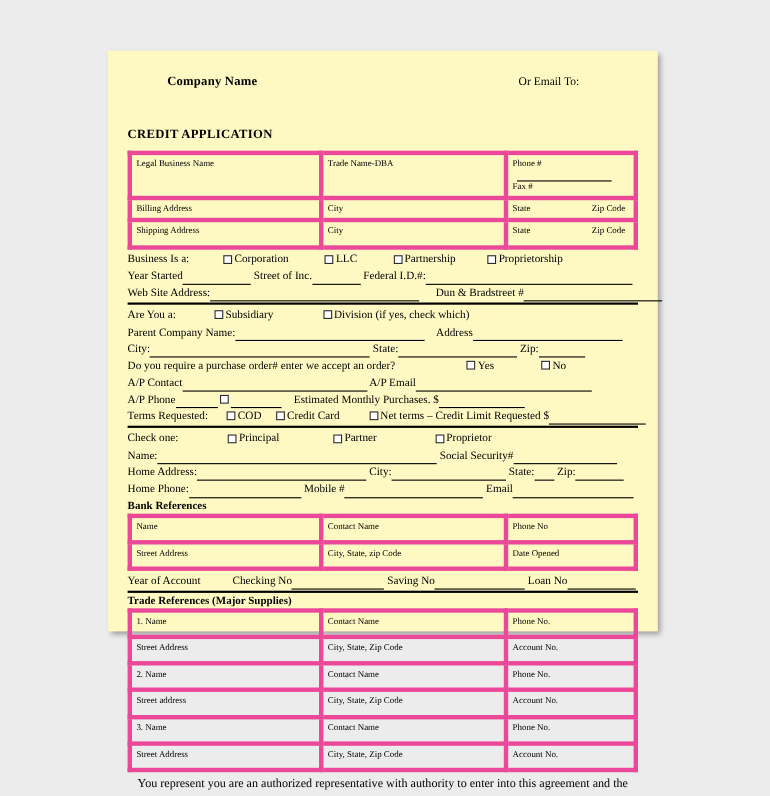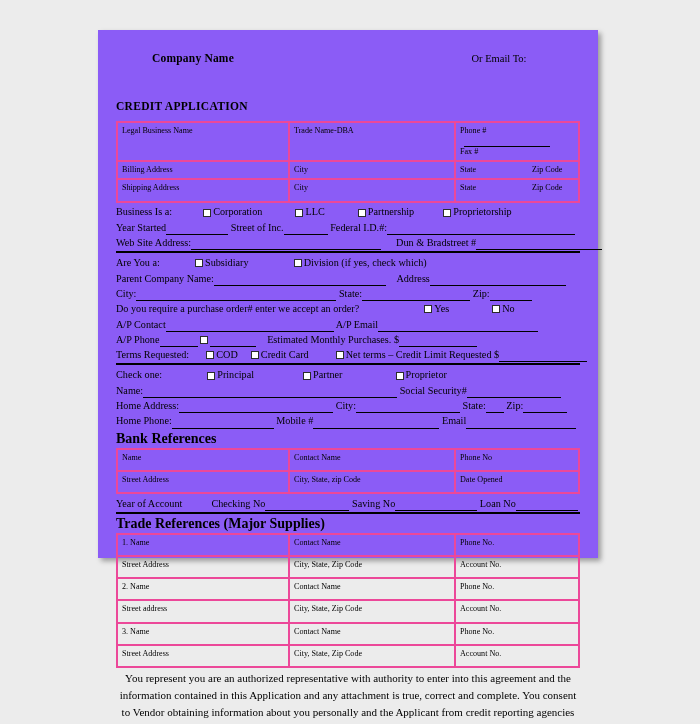--- a/index.html
+++ b/index.html
@@ -11,24 +11,24 @@
     width: 700px;
     height: 724px;
     background: #ececec;
     font-family: "Liberation Serif", serif;
     overflow: hidden;
   }
 
   .page {
     position: absolute;
     left: 98px;
-    top: 30px;
+    top: 46px;
     width: 500px;
     height: 528px;
-    background: #8b5cf6;
+    background: #fef9c3;
     box-shadow: 3px 3px 5px rgba(0,0,0,0.35);
     box-sizing: border-box;
     padding: 0;
   }
 
   .inner {
     position: absolute;
     left: 18px;
     top: 22px;
     width: 464px;
@@ -65,21 +65,21 @@
     margin-bottom: 9px;
   }
 
   
   table.grid {
     border-collapse: collapse;
     width: 100%;
     table-layout: fixed;
   }
   table.grid td {
-    border: 2px solid #ec4899;
+    border: 4px solid #ec4899;
     font-size: 8.1px;
     padding: 3px 4px 3px 4px;
     vertical-align: top;
     line-height: 1.25;
   }
   .c1 { width: 162px; }
   .c2 { width: 156px; }
   .c3 { width: auto; }
 
   td.big {
@@ -138,21 +138,21 @@
     margin-top: 1px;
   }
   .rule-thick {
     border-bottom: 2px solid #000;
     margin-top: 1px;
     margin-bottom: 2px;
   }
 
   .section-title {
     font-weight: bold;
-    font-size: 14px;
+    font-size: 10px;
     margin: 2px 0 1px 0;
   }
 
   
   .legal {
     font-size: 11px;
     line-height: 1.55;
     text-align: center;
     margin-top: 2px;
   }

